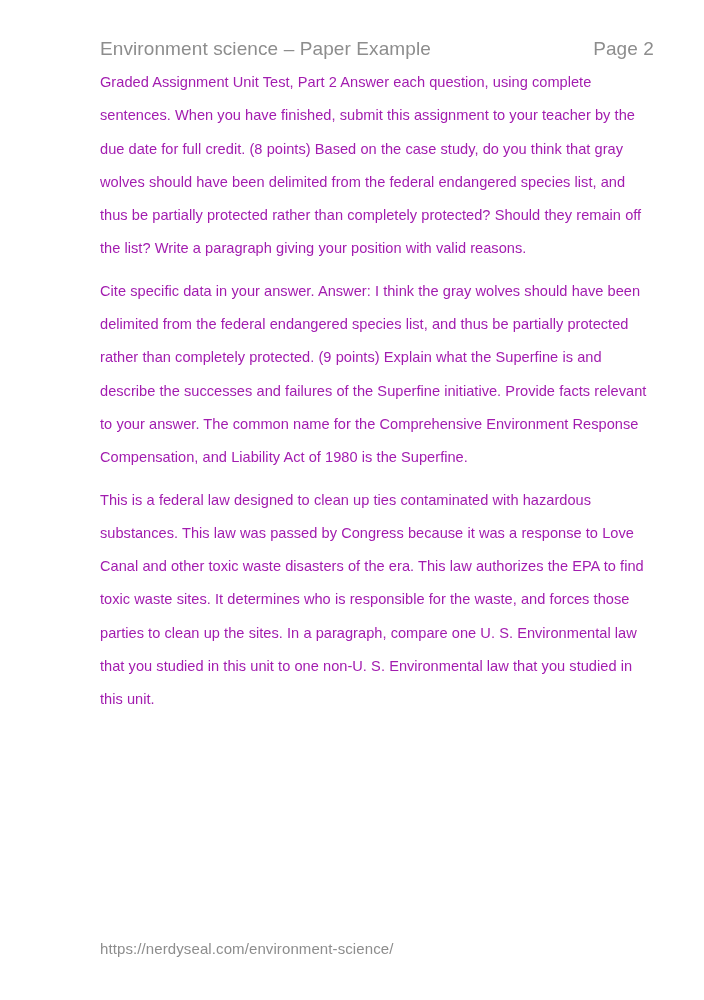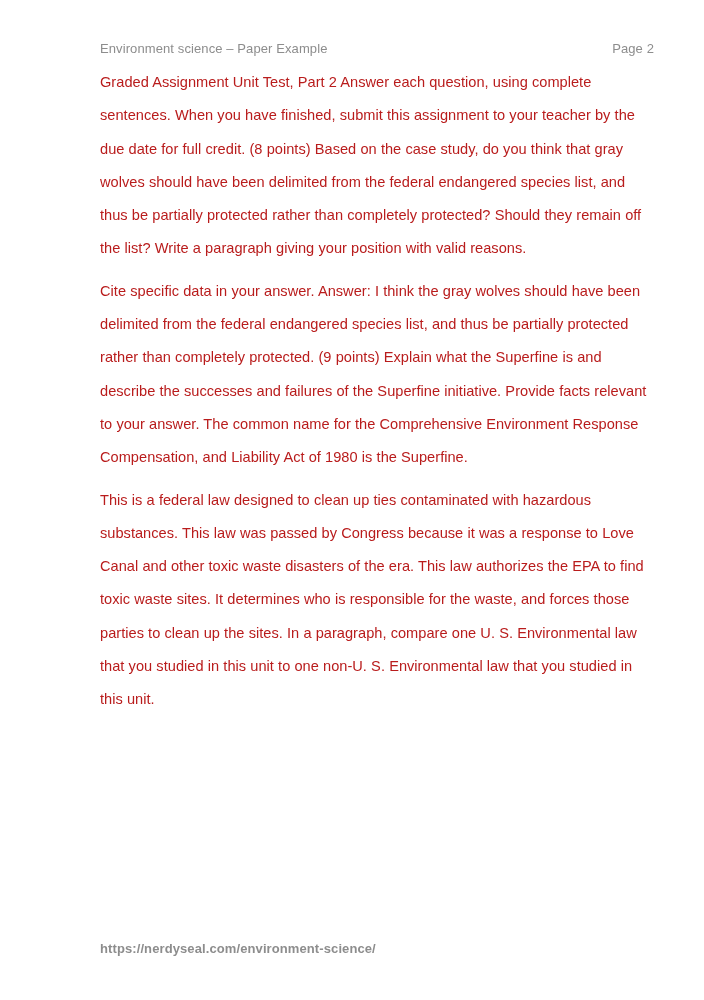--- a/index.html
+++ b/index.html
@@ -27,21 +27,21 @@
 
   
   .page-header {
     position: absolute;
     top: 40px;
     left: 100px;
     right: 50px;
     display: flex;
     align-items: baseline;
     justify-content: space-between;
-    font-size: 13px;
+    font-size: 19px;
     line-height: 18px;
     color: #8d8d8d;
     letter-spacing: 0.1px;
     white-space: nowrap;
   }
 
   .page-header .doc-title {
     flex: 0 1 auto;
   }
 
@@ -55,41 +55,40 @@
     position: absolute;
     top: 66px;
     left: 100px;
     width: 555px;
   }
 
   .doc-paragraph {
     margin: 0 0 9px 0;
     font-size: 14.6px;
     line-height: 33.3px;
-    color: #b91c1c;
+    color: #a21caf;
     text-align: left;
     letter-spacing: 0.02px;
     word-spacing: 0.1px;
   }
 
   .doc-paragraph:last-child {
     margin-bottom: 0;
   }
 
   
   .page-footer {
     position: absolute;
     left: 100px;
     top: 940px;
-    font-size: 13px;
+    font-size: 15px;
     line-height: 18px;
     color: #8d8d8d;
     letter-spacing: 0.1px;
     white-space: nowrap;
-    font-weight: bold;
   }
 
   .page-footer .source-url {
     color: #8d8d8d;
     text-decoration: none;
   }
 </style>
 </head>
 <body>
 

